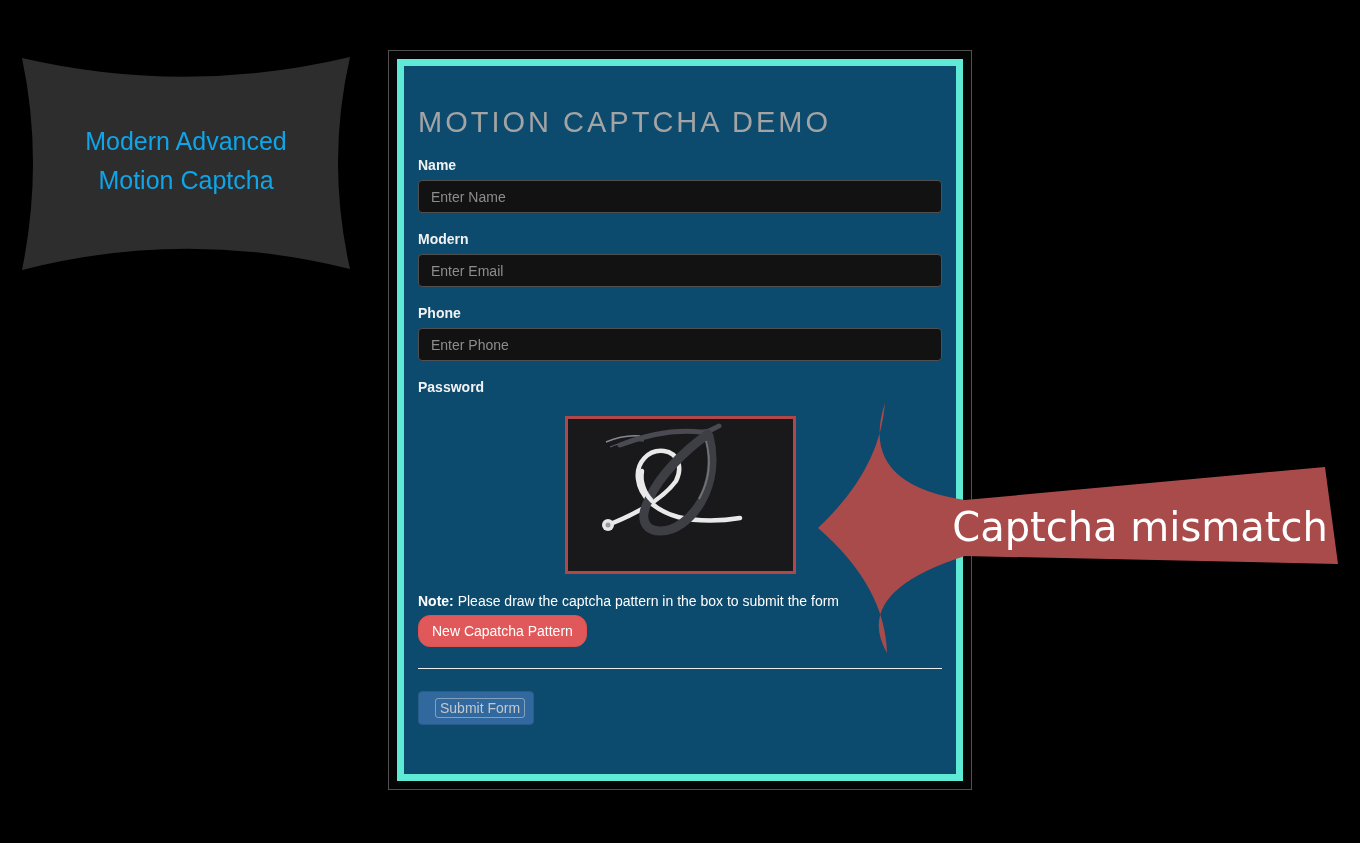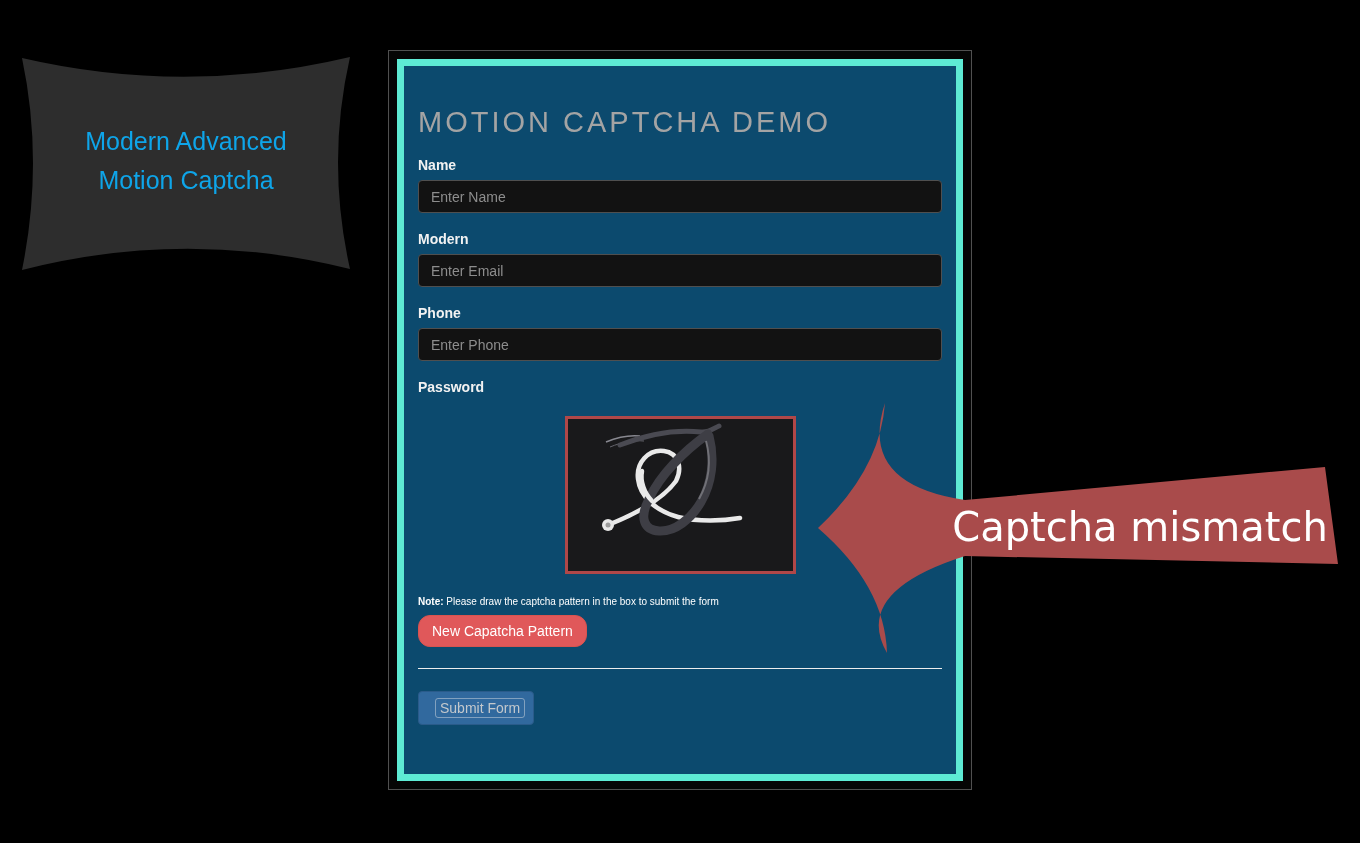--- a/index.html
+++ b/index.html
@@ -62,21 +62,21 @@
   
   .captcha-box {
     margin: 17px auto 0 auto;
     width: 231px; height: 158px;
     border: 3px solid #b04748;
     background: #19191b;
   }
   
   .note {
     margin-top: 19px;
-    color: #ffffff; font-size: 10px; line-height: 17px;
+    color: #ffffff; font-size: 14px; line-height: 17px;
   }
   .note .note-prefix { font-weight: bold; }
   .btn-new-captcha {
     margin-top: 5px;
     display: inline-block;
     background: #e0585a;
     border: 1px solid #d9534f; border-radius: 12px;
     color: #ffffff; font-size: 14px;
     padding: 7px 13px; line-height: 16px;
     cursor: pointer;

